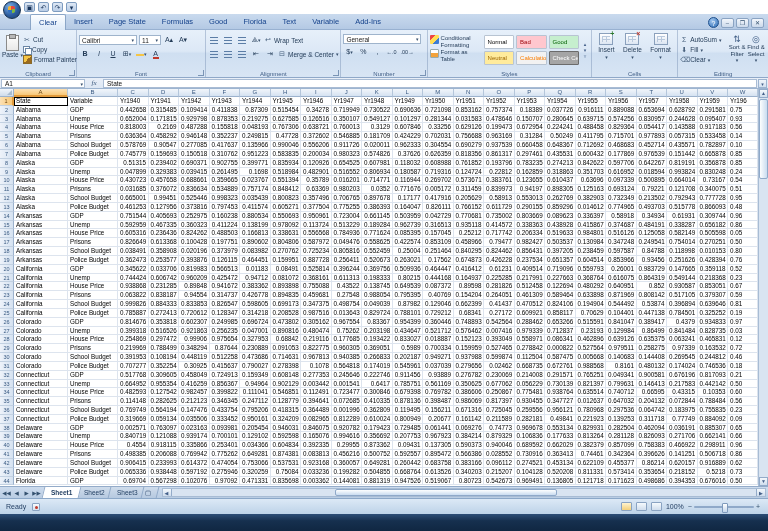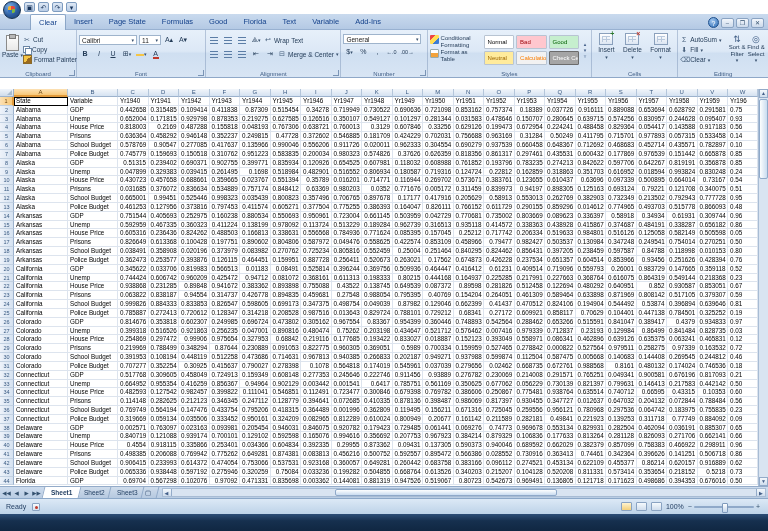--- a/index.html
+++ b/index.html
@@ -382,20 +382,29 @@
         <div class="edbig">
           <div class="bicon">◎</div>
           <div class="two">Find &amp; Select</div>
             <div class="dd">▾</div>
         </div>
       </div>
       <div class="glabel">Editing</div>
     </div>
   </div>
 
+  <div class="fbar">
+    <div class="namebox">
+      <span>A1</span>
+        <span class="dd">▾</span>
+    </div>
+    <div class="fx">fx</div>
+    <div class="fcontent">State</div>
+    <div class="fexp">▾</div>
+  </div>
 
   <div class="gridwrap">
     <div class="colheads">
       <div class="corner"></div>
     <div class="colhead selhead" style="width: 54px;">A</div>
         <div class="colhead" style="width: 50px;">B</div>
         <div class="colhead" style="width: 30.5px;">C</div>
         <div class="colhead" style="width: 30.5px;">D</div>
         <div class="colhead" style="width: 30.5px;">E</div>
         <div class="colhead" style="width: 30.5px;">F</div>

